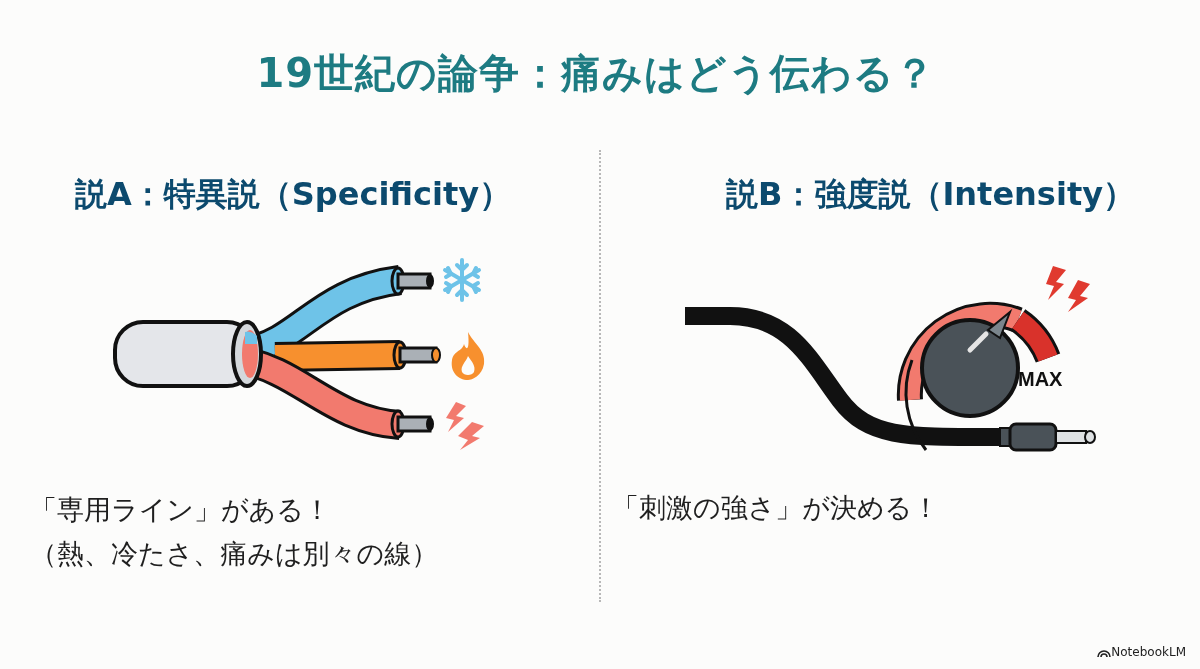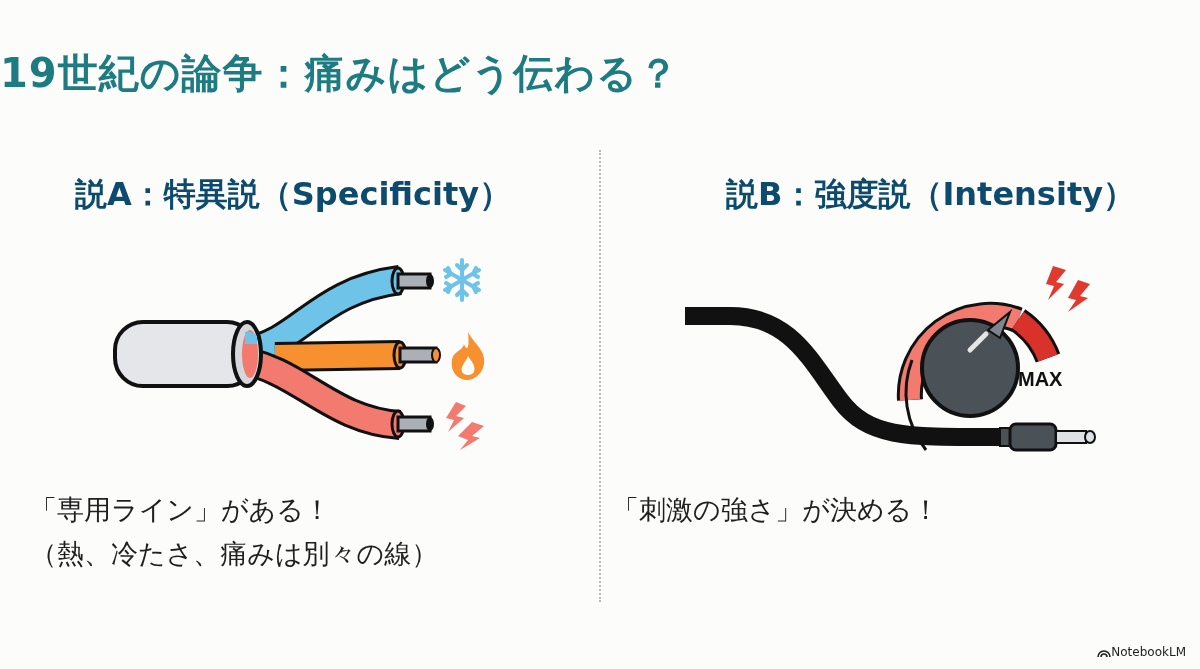--- a/index.html
+++ b/index.html
@@ -4,39 +4,39 @@
 <style>
   html, body { margin: 0; padding: 0; }
   body {
     width: 1200px; height: 669px; overflow: hidden;
     background: #fcfcfb;
     font-family: "DejaVu Sans", "Liberation Sans", sans-serif;
     position: relative;
   }
   .title {
     position: absolute; left: 0; right: 8px; top: 46px;
-    font-size: 40px; font-weight: bold;
+    text-align: center; font-size: 40px; font-weight: bold;
     color: #1d7b82; letter-spacing: 1px;
   }
   .divider {
     position: absolute; left: 599px; top: 150px; height: 452px;
     border-left: 2px dotted #b8b8b8;
   }
   .heading {
     position: absolute; top: 173px; font-size: 32px; font-weight: bold; color: #0c4a6e;
     white-space: nowrap;
   }
   .heading.a { left: 75px; }
   .heading.b { left: 726px; text-align: right; }
   .desc {
     position: absolute; top: 488px; width: 560px; text-align: left;
     font-size: 27px; color: #1f1f1f; line-height: 44px;
   }
   .desc.a { left: 30px; }
-  .desc.b { left: 612px; }
+  .desc.b { left: 612px; font-family: Liberation Mono, monospace; }
   .illus { position: absolute; }
   .illus.a { left: 100px; top: 250px; width: 420px; height: 210px; }
   .illus.b { left: 670px; top: 250px; width: 450px; height: 210px; }
   .brand {
     position: absolute; right: 14px; bottom: 10px; font-size: 12px; color: #222;
     display: flex; align-items: center; 
   }
   .max-label { font-family: "Liberation Sans", sans-serif; }
 </style>
 </head>

